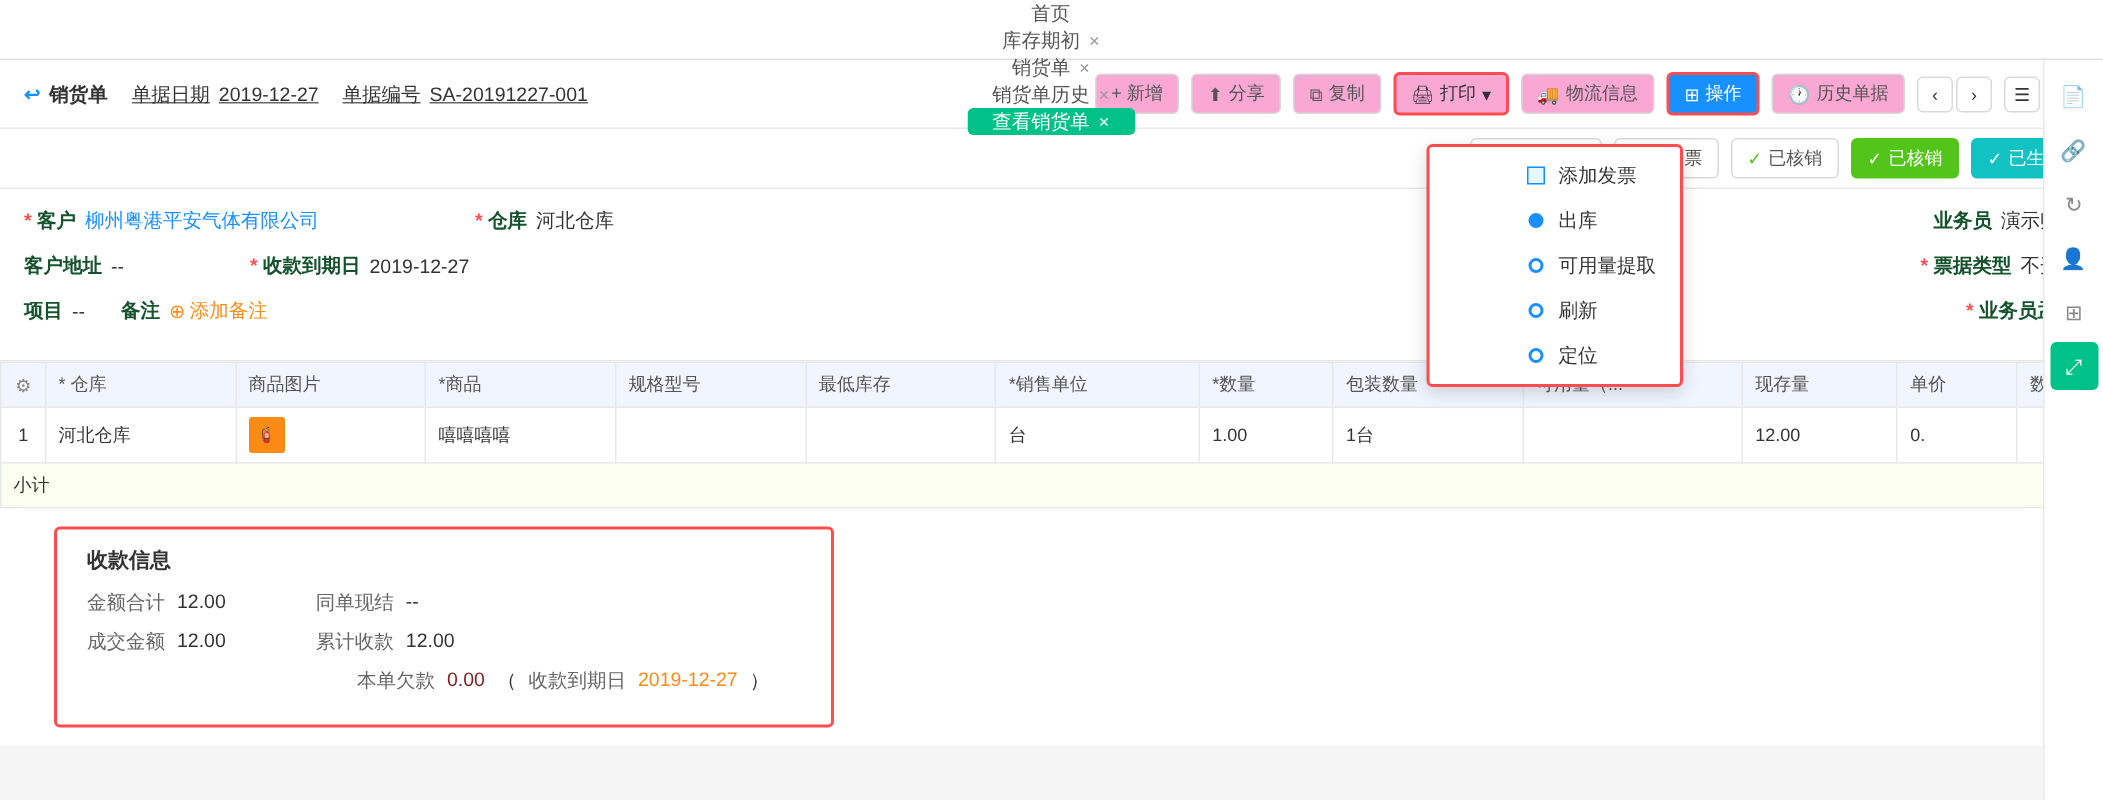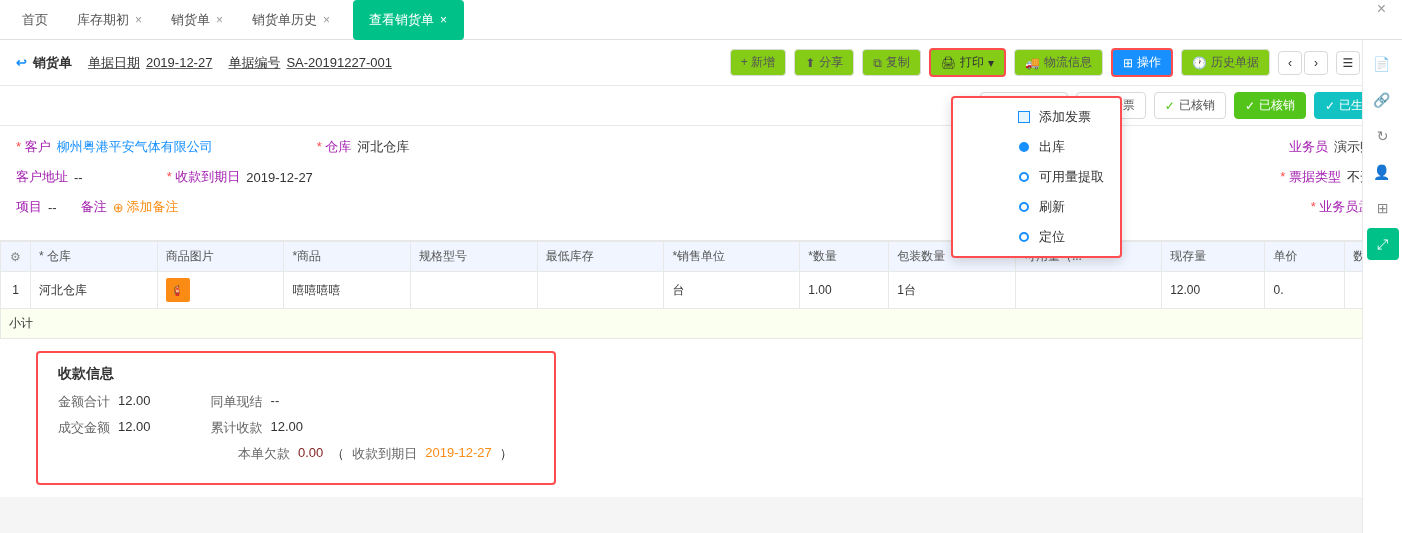--- a/index.html
+++ b/index.html
@@ -1,22 +1,22 @@
 <!DOCTYPE html>
 <html><head>
   <meta charset="utf-8">
   <style>
     * { box-sizing: border-box; margin: 0; padding: 0; }
     body { font-family: 'Microsoft YaHei', Arial, sans-serif; font-size: 13px; background: #f5f5f5; color: #333; }
 
     
     .tab-bar {
-      display: flex; align-items: flex-start; background: #fff;
+      display: flex; align-items: center; background: #fff;
       border-bottom: 1px solid #e0e0e0; padding: 0 8px;
-      height: 40px; position: relative;
+      height: 40px; position: relative; flex-direction: column;
     }
     .tab-item {
       display: flex; align-items: center; padding: 0 14px;
       height: 40px; cursor: pointer; font-size: 13px;
       border-right: 1px solid transparent; color: #555;
       white-space: nowrap;
     }
     .tab-item .close-icon { margin-left: 6px; color: #999; font-size: 12px; cursor: pointer; }
     .tab-item.special { background: #00c288; color: #fff; border-radius: 4px; margin: 0 8px; padding: 0 16px; }
     .tab-bar-close { margin-left: auto; font-size: 16px; color: #999; cursor: pointer; padding: 0 8px; }
@@ -30,21 +30,21 @@
       border-bottom: 1px solid #e8e8e8; gap: 16px; flex-wrap: wrap;
     }
     .doc-title { display: flex; align-items: center; gap: 6px; font-weight: bold; color: #333; }
     .doc-title-icon { color: #1890ff; }
     .doc-meta { display: flex; align-items: center; gap: 6px; color: #666; text-decoration: underline; }
     .doc-meta span { color: #333; }
     .doc-actions { margin-left: auto; display: flex; align-items: center; gap: 8px; }
     .action-btn {
       display: flex; align-items: center; gap: 4px; padding: 4px 10px;
       border: 1px solid #d9d9d9; border-radius: 4px; cursor: pointer;
-      font-size: 12px; background: #84cc16; color: #555; white-space: nowrap;
+      font-size: 12px; background: #f9a8d4; color: #555; white-space: nowrap;
     }
     .action-btn.active-op { background: #1890ff; color: #fff; border-color: #1890ff; }
     .action-btn.print-btn { border: 2px solid #ff4d4f; color: #333; }
     .nav-arrows { display: flex; gap: 2px; }
     .nav-arrow { width: 24px; height: 24px; border: 1px solid #d9d9d9; border-radius: 4px; cursor: pointer; display: flex; align-items: center; justify-content: center; font-size: 12px; }
     .view-icons { display: flex; gap: 2px; }
     .view-icon { width: 24px; height: 24px; border: 1px solid #d9d9d9; border-radius: 4px; cursor: pointer; display: flex; align-items: center; justify-content: center; font-size: 12px; }
 
     
     .toolbar-row {
@@ -58,21 +58,21 @@
     }
     .toolbar-btn.green { background: #52c41a; color: #fff; border-color: #52c41a; }
     .toolbar-btn.teal { background: #13c2c2; color: #fff; border-color: #13c2c2; }
     .dot { width: 8px; height: 8px; border-radius: 50%; display: inline-block; }
     .dot-orange { background: #fa8c16; }
 
     
     .form-area { padding: 12px 16px; }
     .form-row { display: flex; align-items: center; margin-bottom: 12px; gap: 24px; flex-wrap: wrap; }
     .form-field { display: flex; align-items: center; gap: 6px; }
-    .form-label { color: #a21caf; white-space: nowrap; }
+    .form-label { color: #14532d; white-space: nowrap; font-weight: bold; }
     .required::before { content: '* '; color: #ff4d4f; }
     .form-value { color: #333; }
     .form-value-link { color: #1890ff; cursor: pointer; }
     .add-note { color: #fa8c16; cursor: pointer; display: flex; align-items: center; gap: 3px; }
 
     
     .table-wrapper { overflow-x: auto; border-top: 1px solid #e8e8e8; }
     table { width: 100%; border-collapse: collapse; font-size: 12px; }
     table th {
       background: #f0f5ff; border: 1px solid #e8e8e8; padding: 6px 8px;

